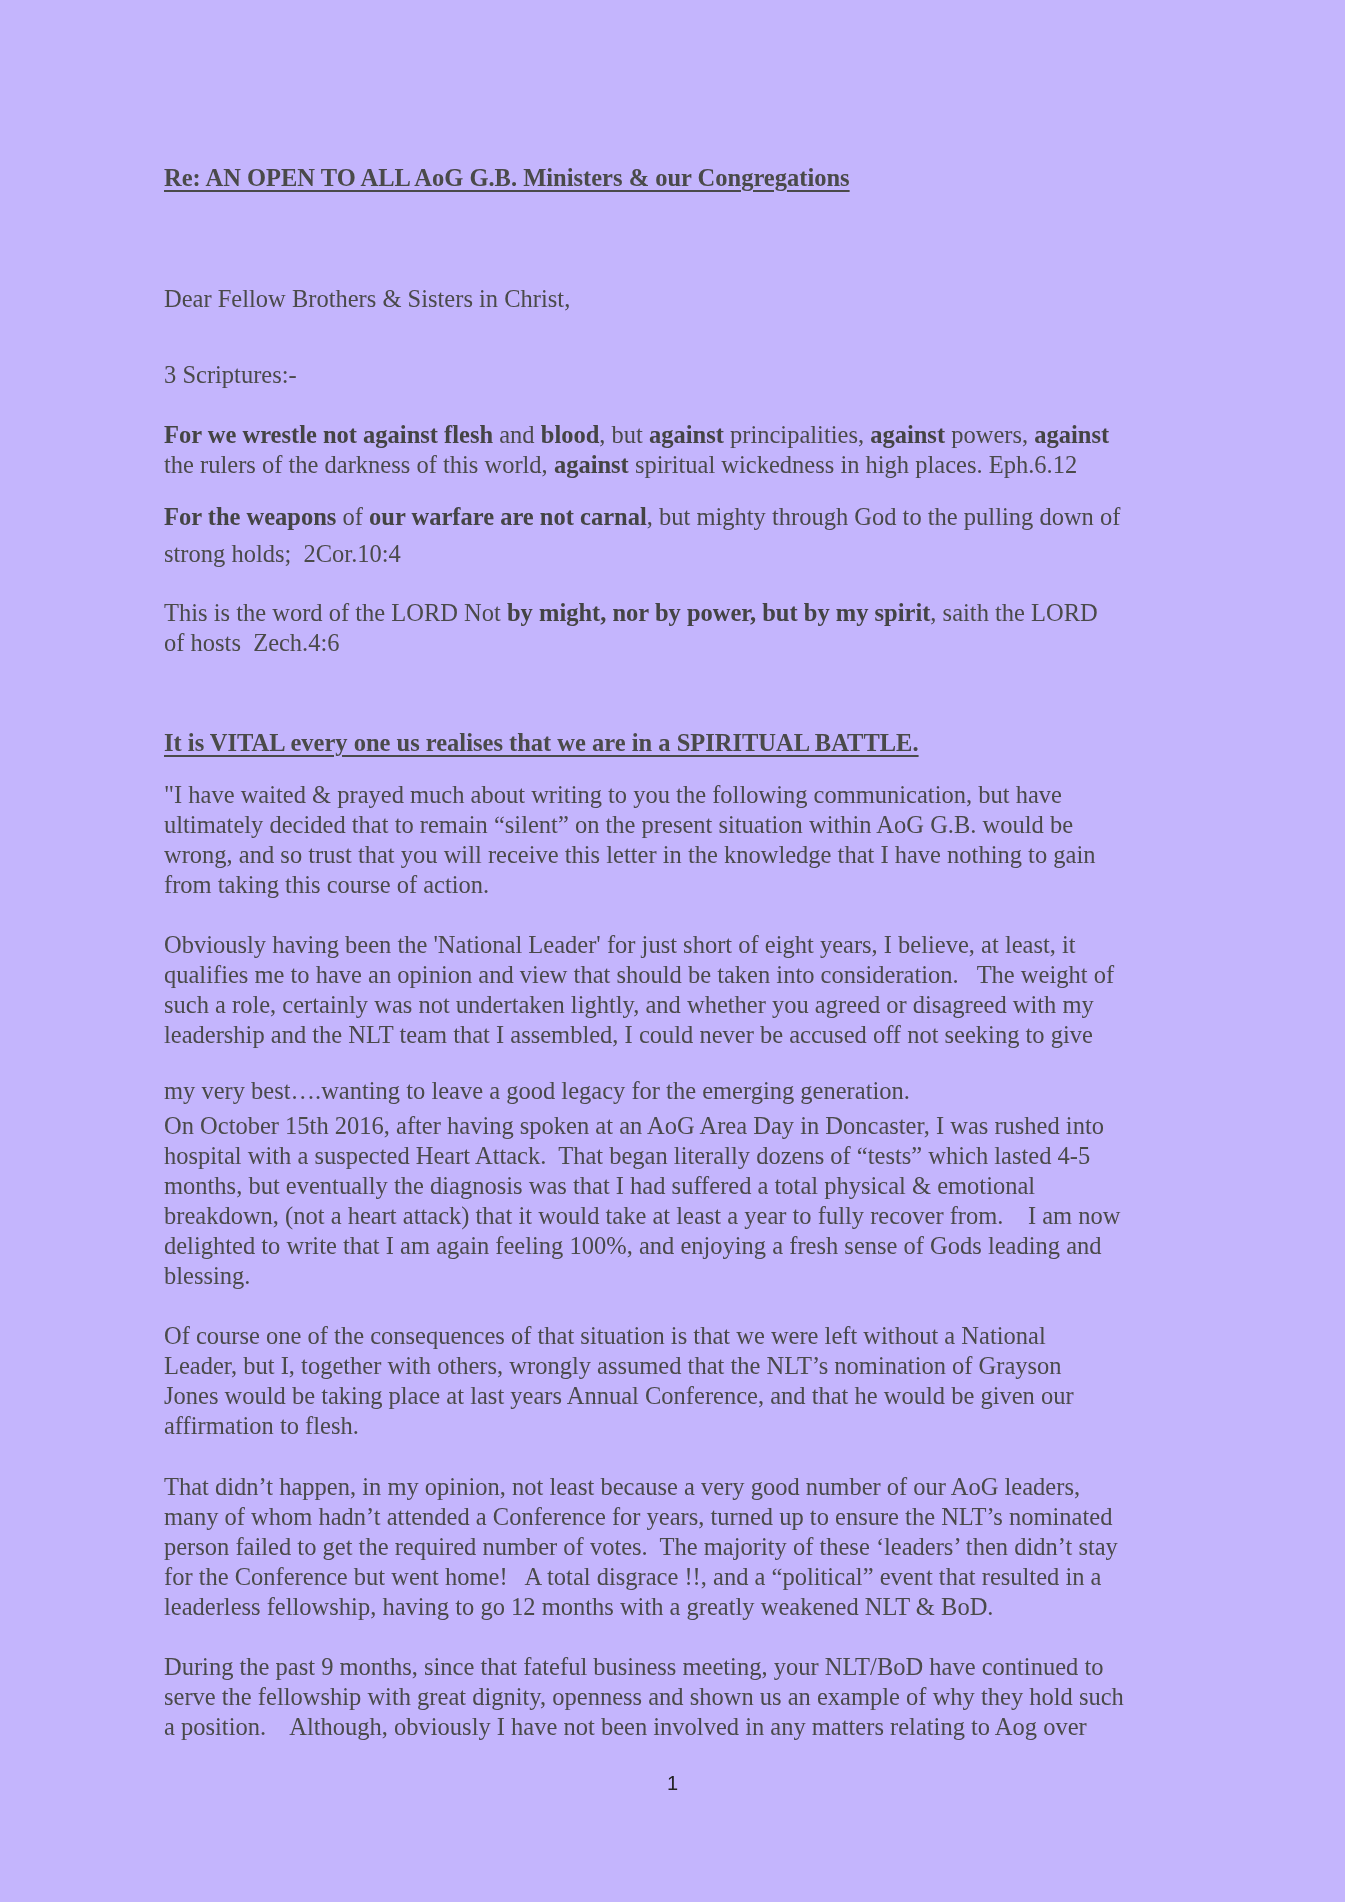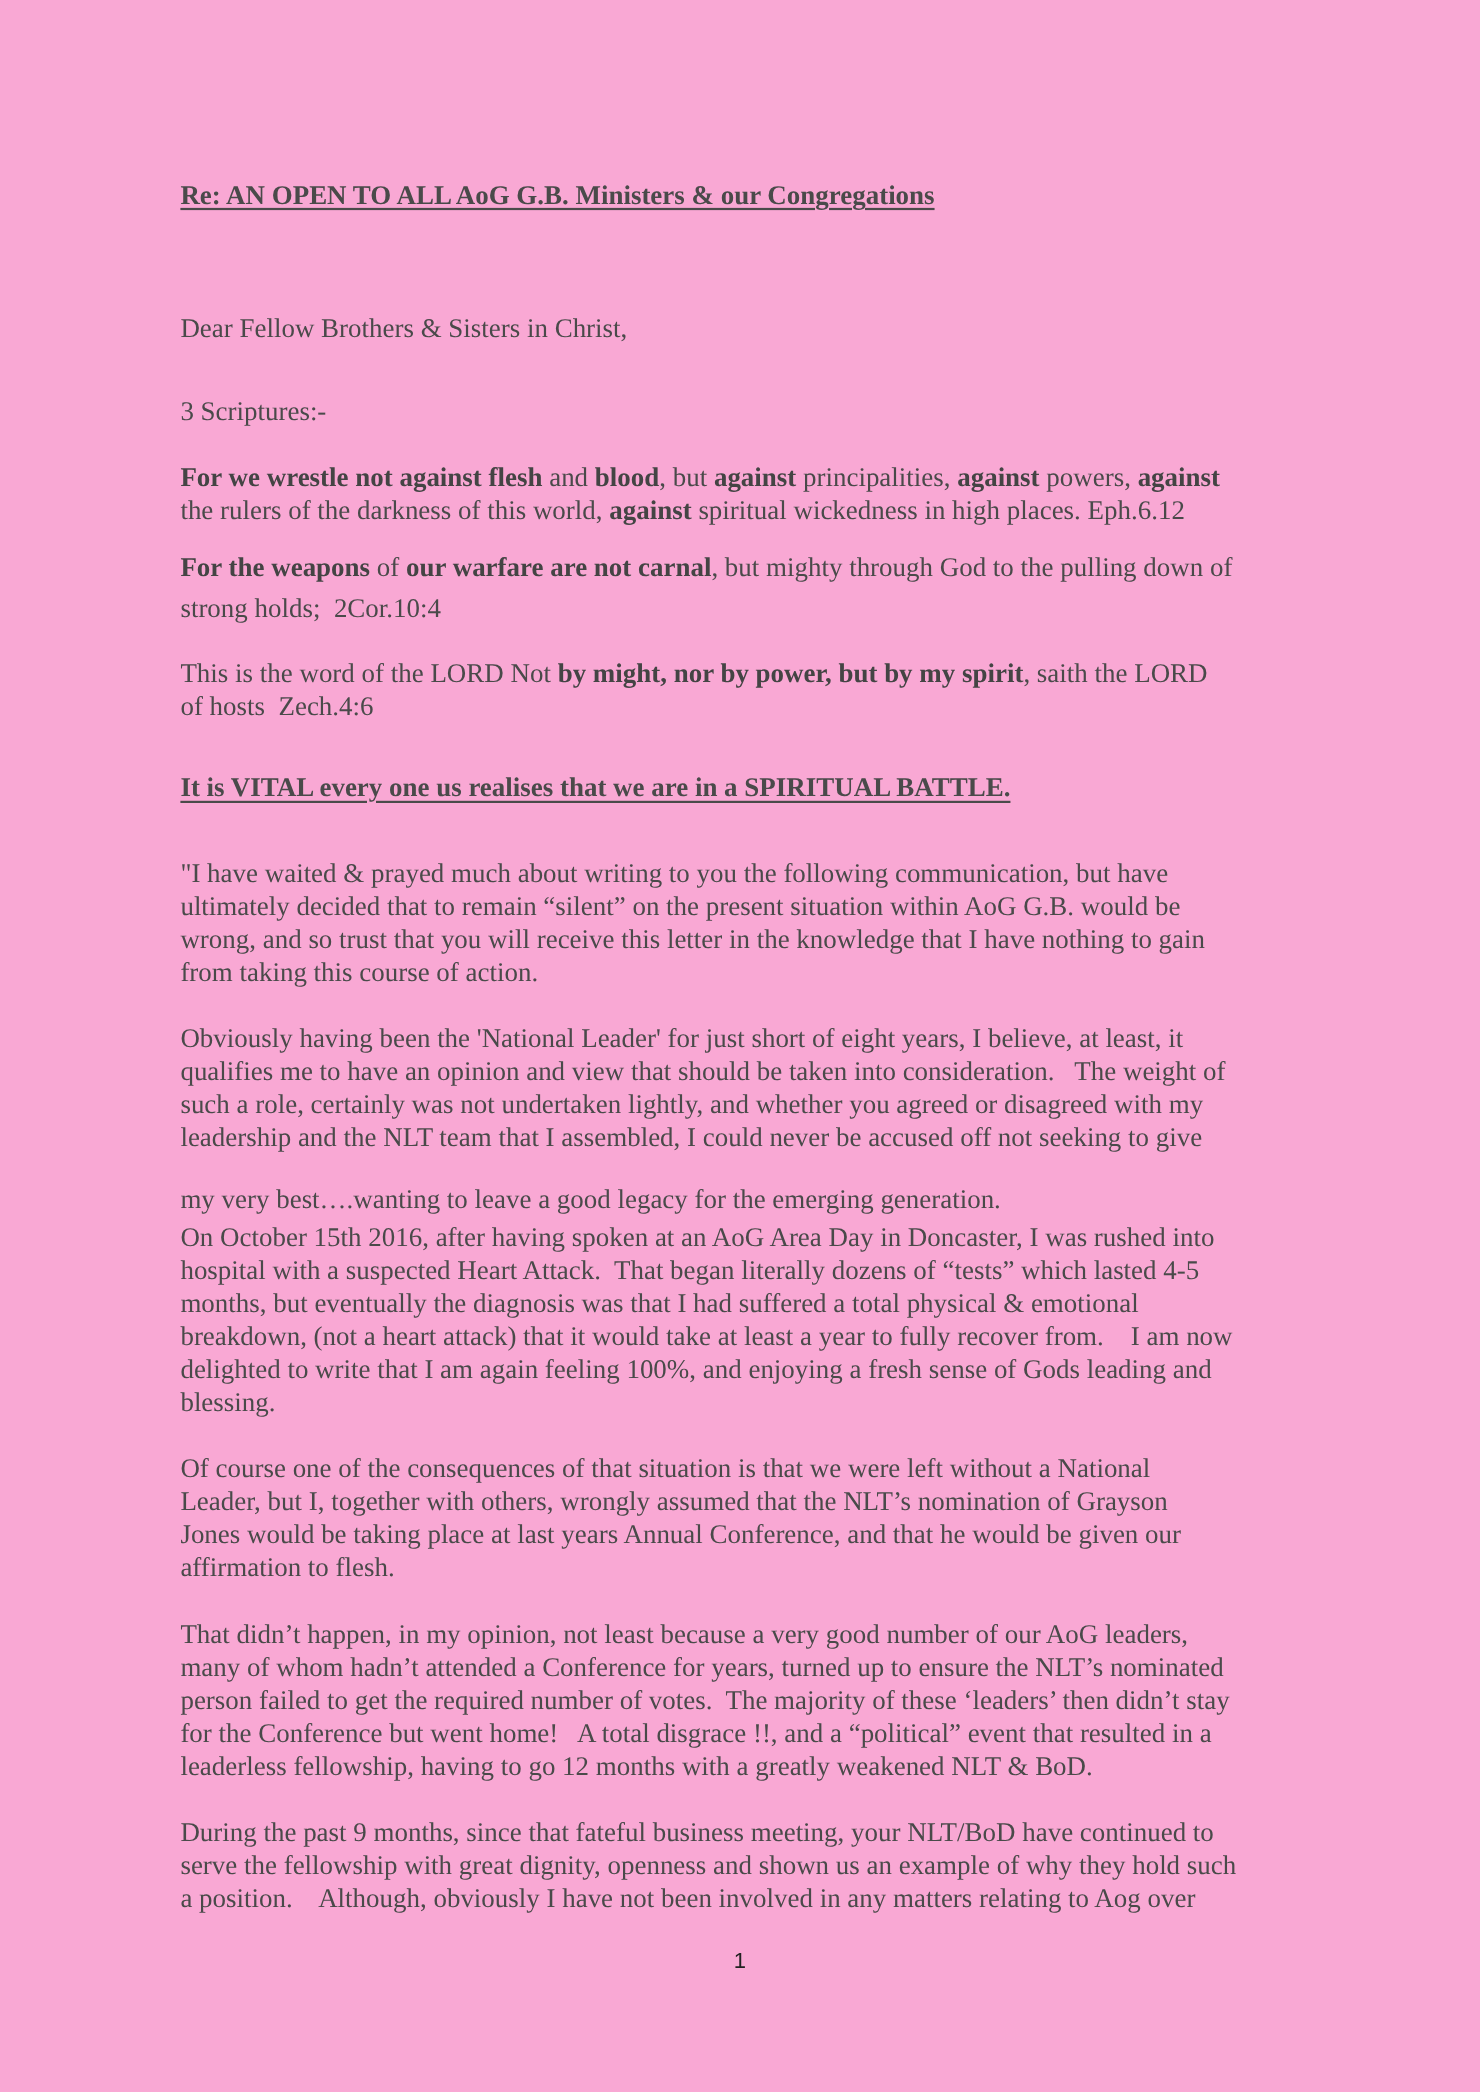--- a/index.html
+++ b/index.html
@@ -1,17 +1,17 @@
 <!DOCTYPE html>
 <html><head>
 <meta charset="utf-8">
 <style>
   html, body { margin: 0; padding: 0; background: #ffffff; }
   body { width: 1345px; height: 1902px; position: relative; overflow: hidden; }
-  .page { position: absolute; left: 0; top: 0; width: 1345px; height: 1902px; background: #f9a8d4; }
+  .page { position: absolute; left: 0; top: 0; width: 1345px; height: 1902px; background: #c4b5fd; }
   .doc {
     position: absolute; left: 164px; top: 0; width: 1040px;
     font-family: "Liberation Serif", "DejaVu Serif", serif;
     color: #4a4a4a; font-size: 24.5px; line-height: 30.5px;
   }
   .line { position: absolute; left: 0; white-space: pre; }
   .title { font-weight: bold; text-decoration: underline; text-decoration-thickness: 2px; text-underline-offset: 4px; font-size: 24.5px; }
   .vital { font-weight: bold; text-decoration: underline; text-decoration-thickness: 2px; text-underline-offset: 4px; }
   b { font-weight: bold; color: #444; }
   .pagenum {
@@ -31,21 +31,21 @@
 
     <div class="line" style="top:420px"><b>For we wrestle not against flesh</b><span> and </span><b>blood</b><span>, but </span><b>against</b><span> principalities, </span><b>against</b><span> powers, </span><b>against</b></div>
     <div class="line" style="top:450px"><span>the rulers of the darkness of this world, </span><b>against</b><span> spiritual wickedness in high places. Eph.6.12</span></div>
 
     <div class="line" style="top:502px"><b>For the weapons</b><span> of </span><b>our warfare are not carnal</b><span>, but mighty through God to the pulling down of</span></div>
     <div class="line" style="top:539px"><span>strong holds;  2Cor.10:4</span></div>
 
     <div class="line" style="top:598px"><span>This is the word of the LORD Not </span><b>by might, nor by power, but by my spirit</b><span>, saith the LORD</span></div>
     <div class="line" style="top:628px"><span>of hosts  Zech.4:6</span></div>
 
-    <div class="line vital" style="top:702px">It is VITAL every one us realises that we are in a SPIRITUAL BATTLE.</div>
+    <div class="line vital" style="top:728px">It is VITAL every one us realises that we are in a SPIRITUAL BATTLE.</div>
 
     <div class="line" style="top:780px">"I have waited &amp; prayed much about writing to you the following communication, but have</div>
     <div class="line" style="top:810px">ultimately decided that to remain “silent” on the present situation within AoG G.B. would be</div>
     <div class="line" style="top:840px">wrong, and so trust that you will receive this letter in the knowledge that I have nothing to gain</div>
     <div class="line" style="top:870px">from taking this course of action.</div>
 
     <div class="line" style="top:930px">Obviously having been the 'National Leader' for just short of eight years, I believe, at least, it</div>
     <div class="line" style="top:960px">qualifies me to have an opinion and view that should be taken into consideration.   The weight of</div>
     <div class="line" style="top:990px">such a role, certainly was not undertaken lightly, and whether you agreed or disagreed with my</div>
     <div class="line" style="top:1020px">leadership and the NLT team that I assembled, I could never be accused off not seeking to give</div>

